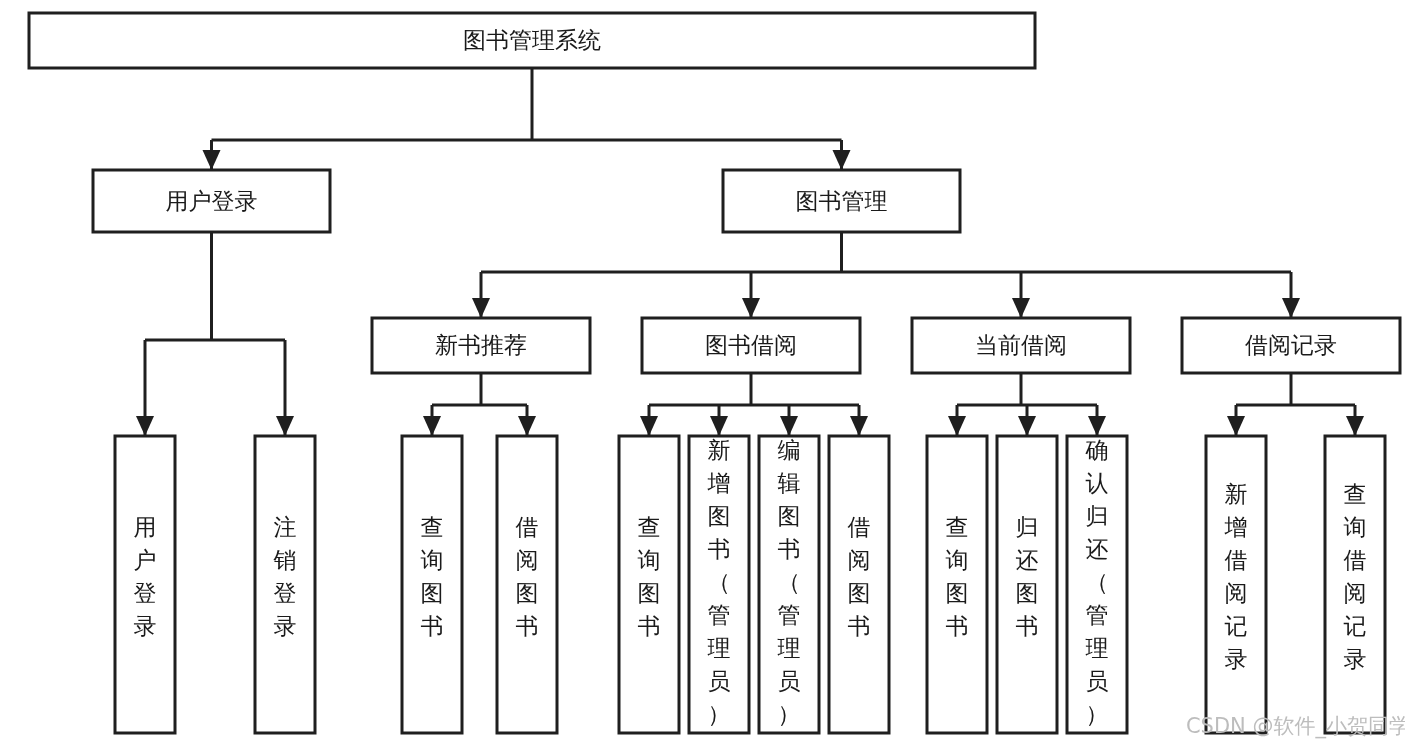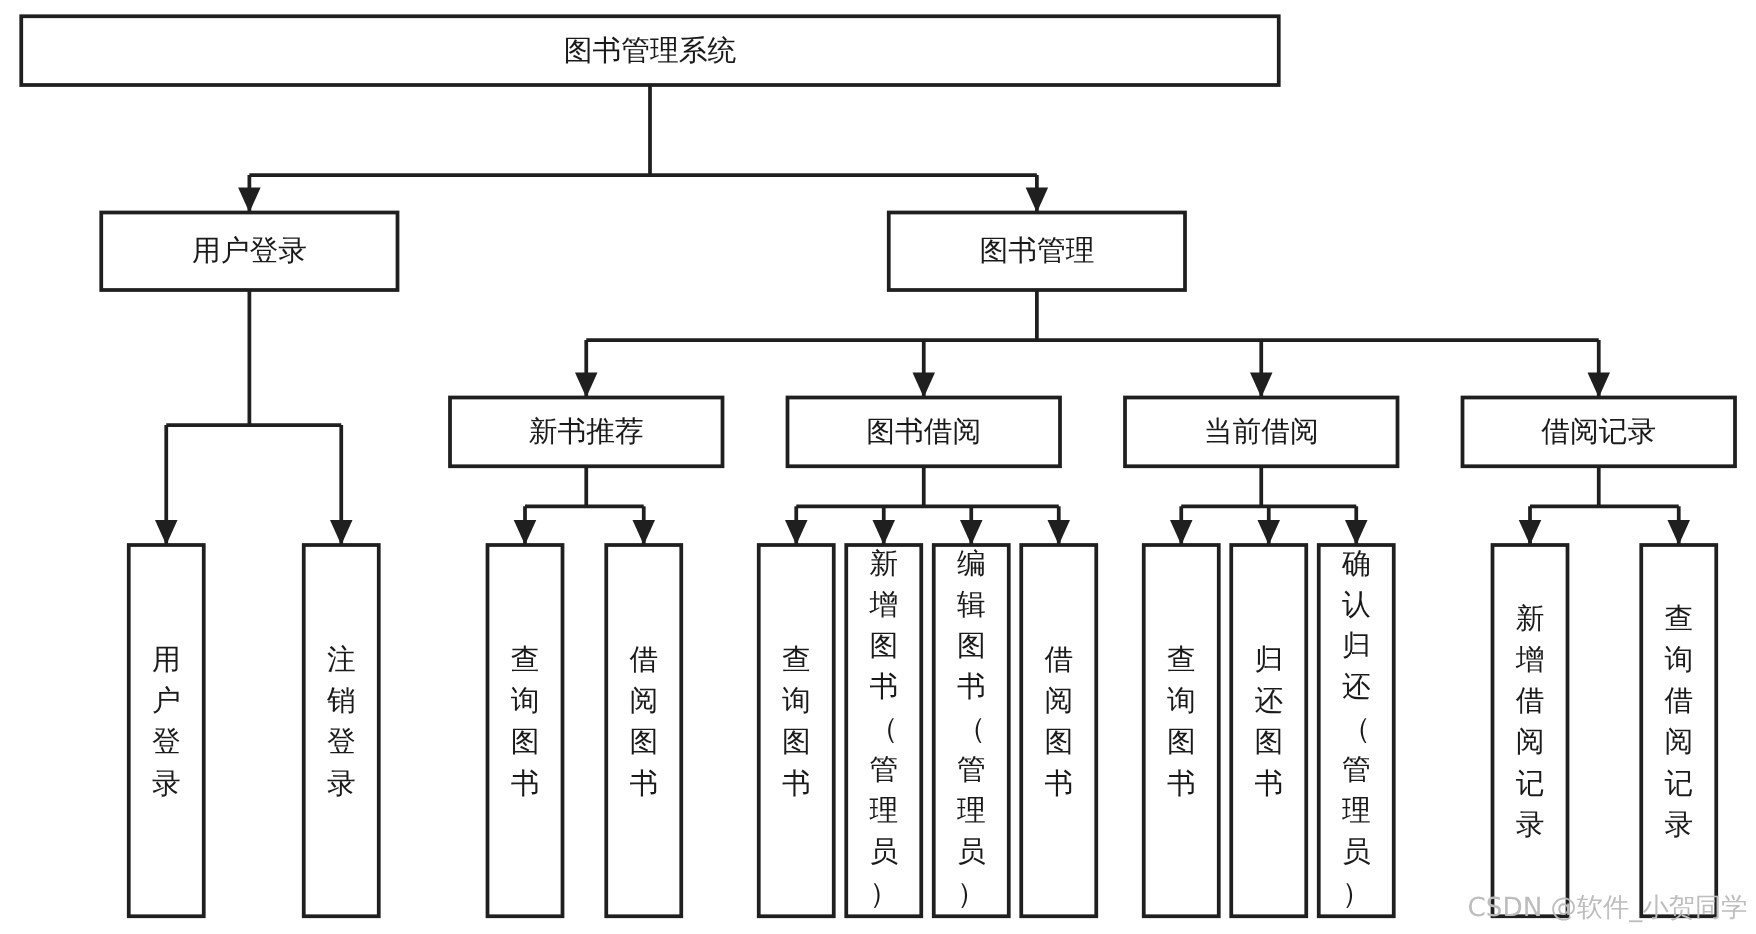--- a/index.html
+++ b/index.html
@@ -9,21 +9,21 @@
   }
   body {
     width: 1405px;
     height: 747px;
     font-family: "DejaVu Sans", "Liberation Sans", sans-serif;
     overflow: hidden;
     position: relative;
   }
   #diagram-root {
     position: absolute;
-    left: 0;
+    left: 12px;
     top: 0;
     width: 1333px;
     height: 747px;
   }
   .node-box {
     fill: #ffffff;
     stroke: #1f1f1f;
     stroke-width: 3;
   }
   .node-label {

